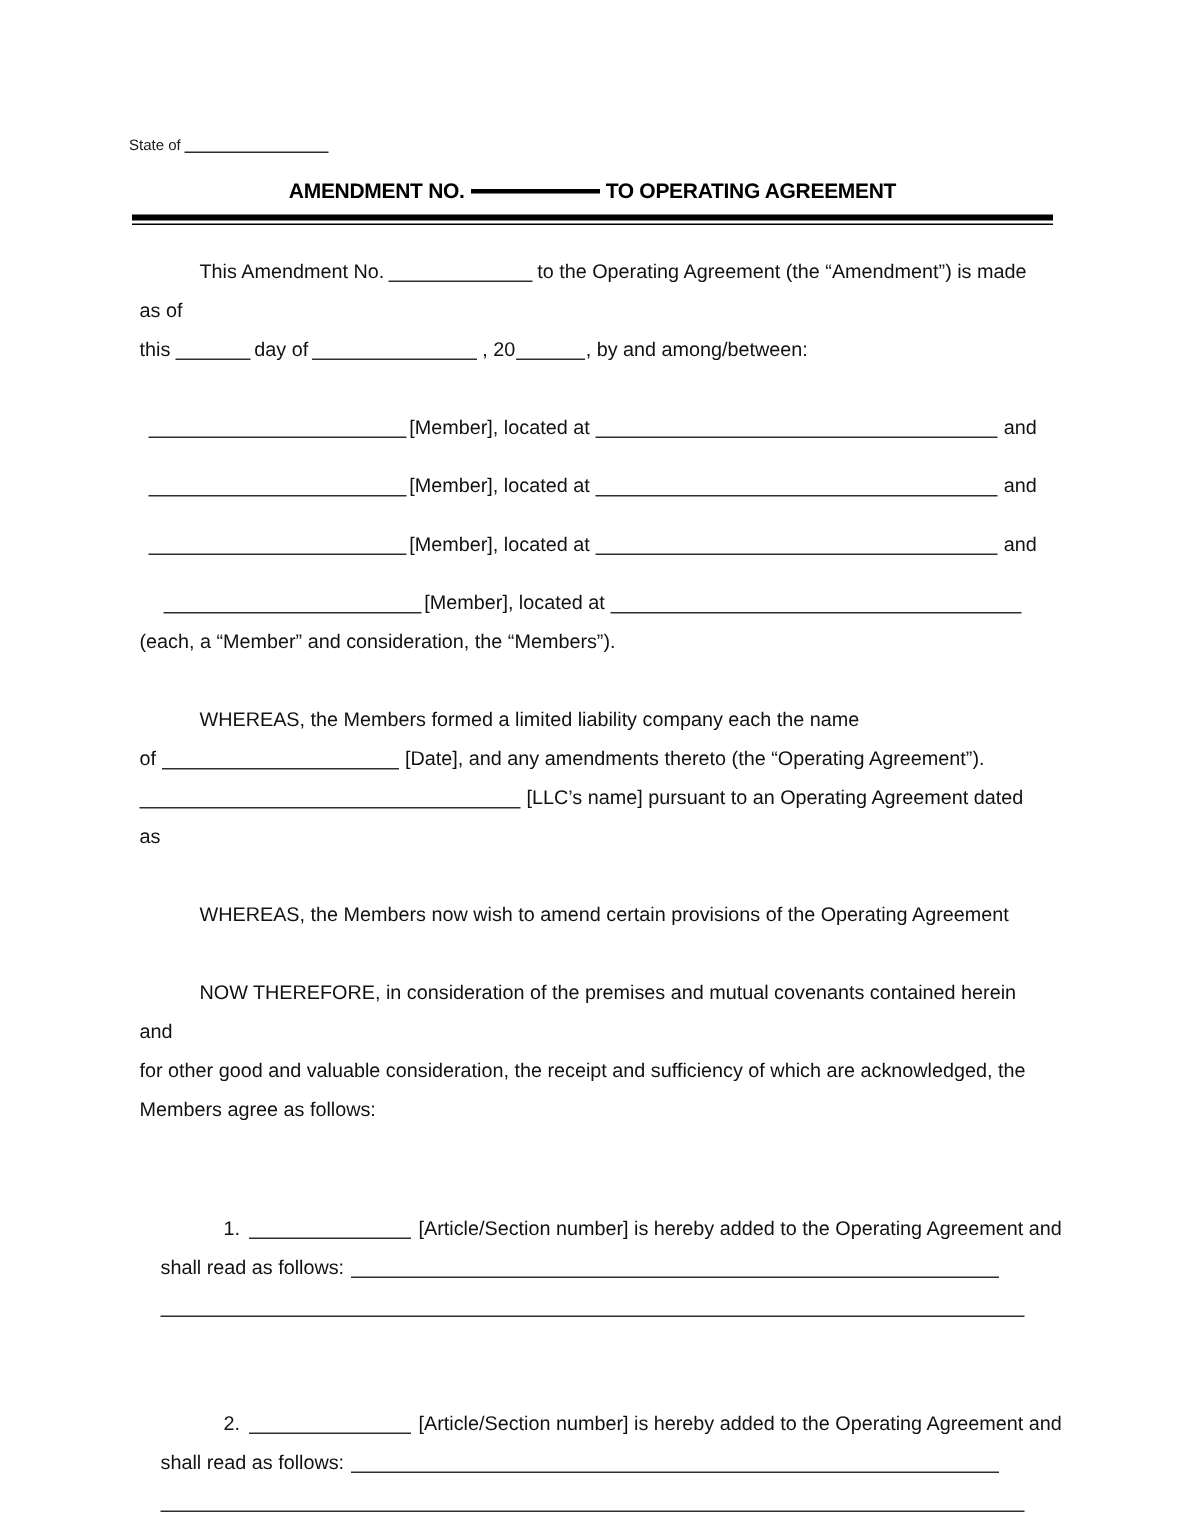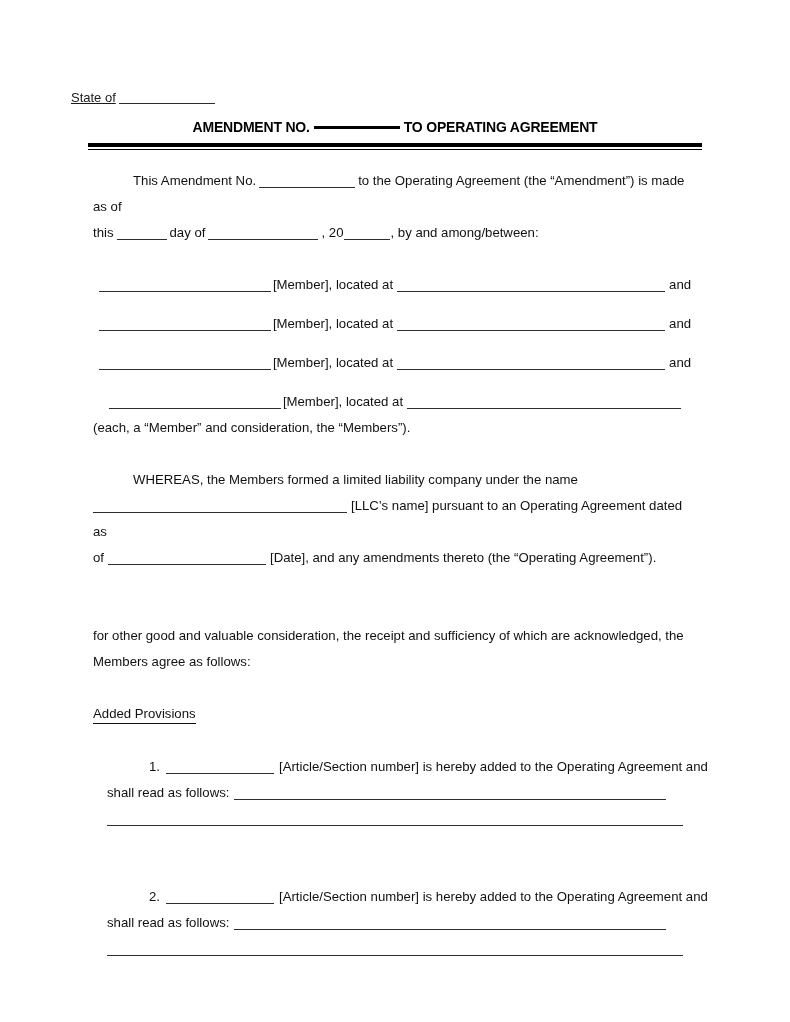--- a/index.html
+++ b/index.html
@@ -20,27 +20,26 @@
     position: relative;
     width: 790px;
     height: 1022px;
     box-sizing: border-box;
     padding: 0;
   }
 
   
   .state-line {
     position: absolute;
-    left: 71px;
+    left: 86px;
     top: 91px;
-    font-size: 13px;
+    font-size: 10px;
     line-height: 14px;
     white-space: nowrap;
     color: #1a1a1a;
-    text-decoration: underline;
   }
   .state-line .blank {
     display: inline-block;
     width: 96px;
     border-bottom: 1px solid #2b2b2b;
     vertical-align: -2px;
     margin-left: 3px;
   }
 
   
@@ -198,41 +197,40 @@
     <div class="gap-sm"></div>
 
     <div class="member-row">
       <span class="u u-name"></span><span>[Member], located at</span><span class="u u-addr-last"></span>
     </div>
 
     <div class="para">(each, a “Member” and consideration, the “Members”).</div>
 
     <div class="gap-md"></div>
 
-    <div class="para indent">WHEREAS, the Members formed a limited liability company under the name</div>
+    <div class="para indent">WHEREAS, the Members formed a limited liability company each the name</div>
+    <div class="para">
+      <span>of</span><span class="u u-date"></span><span>[Date], and any amendments thereto (the “Operating Agreement”).</span>
+    </div>
     <div class="para">
       <span class="u u-llc"></span><span>[LLC’s name] pursuant to an Operating Agreement dated as</span>
     </div>
-    <div class="para">
-      <span>of</span><span class="u u-date"></span><span>[Date], and any amendments thereto (the “Operating Agreement”).</span>
-    </div>
-
-    <div class="gap-md"></div>
-
-
-    <div class="gap-md"></div>
-
+
+    <div class="gap-md"></div>
+
+    <div class="para indent">WHEREAS, the Members now wish to amend certain provisions of the Operating Agreement</div>
+
+    <div class="gap-md"></div>
+
+    <div class="para indent">NOW THEREFORE, in consideration of the premises and mutual covenants contained herein and</div>
     <div class="para">for other good and valuable consideration, the receipt and sufficiency of which are acknowledged, the</div>
     <div class="para">Members agree as follows:</div>
 
     <div class="gap-md"></div>
 
-    <div class="para">
-      <span class="heading-ul">Added Provisions</span>
-    </div>
 
     <div class="gap-sm"></div>
 
     <div class="prov-item">
       <div class="prov-line1"><span>1.</span><span class="u u-art"></span><span>[Article/Section number] is hereby added to the Operating Agreement and</span></div>
       <div class="prov-line2"><span>shall read as follows:</span><span class="u u-read"></span></div>
       <div class="rule-full"></div>
     </div>
 
     <div class="gap-lg"></div>

